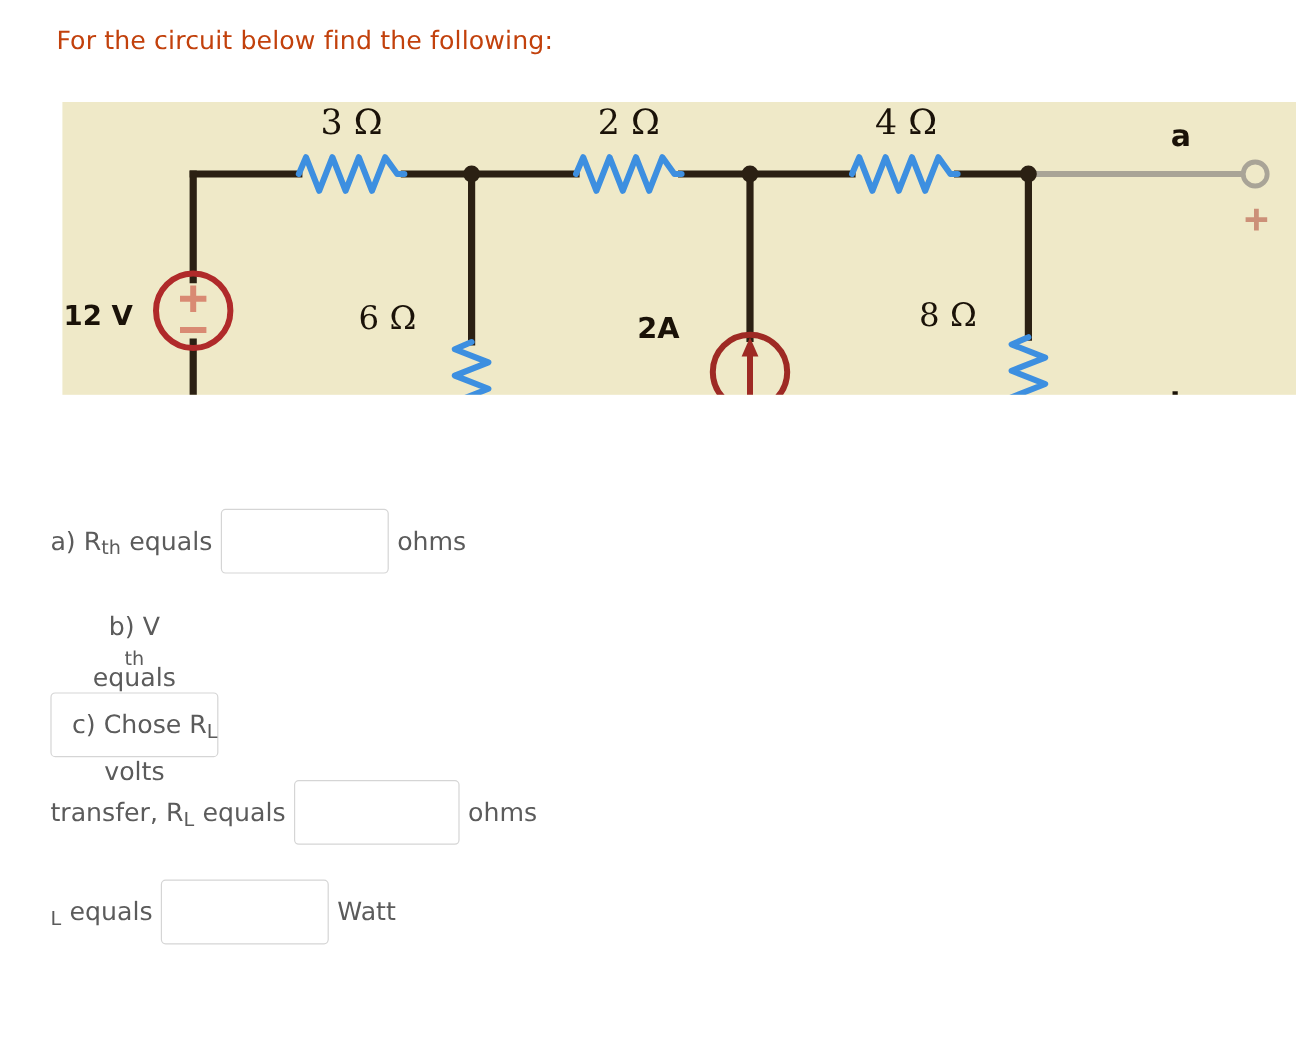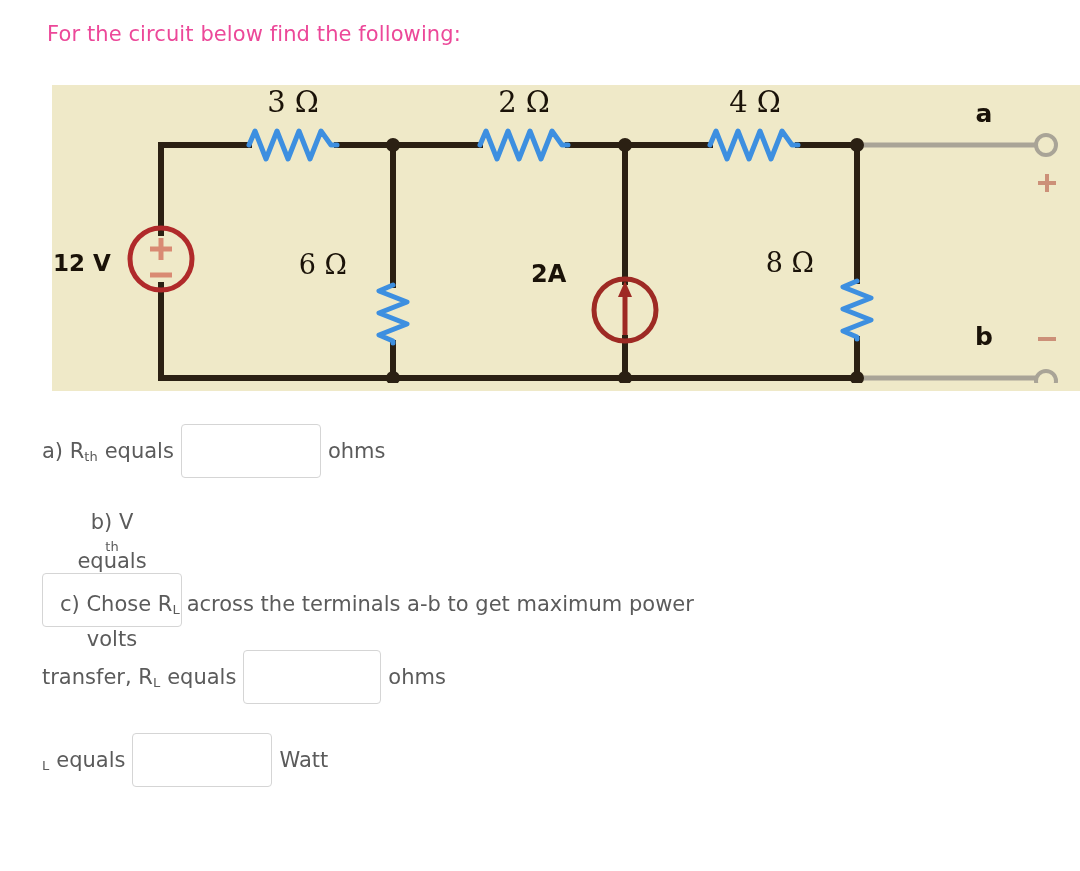--- a/index.html
+++ b/index.html
@@ -15,49 +15,49 @@
     position: relative;
     overflow: hidden;
   }
 
   
   #prompt {
     position: absolute;
     left: 47px;
     top: 22px;
     font-size: 21px;
-    color: #ec4899;
+    color: #c2410c;
     letter-spacing: .1px;
     white-space: nowrap;
   }
 
   
   #figure {
     position: absolute;
     left: 52px;
     top: 85px;
     width: 1028px;
-    height: 306px;
+    height: 244px;
     background: #efe9c8;
     overflow: hidden;
   }
   #figure svg { display: block; }
 
   
   .qline {
     position: absolute;
     font-size: 21px;
     color: #5b5b5b;
     white-space: nowrap;
     display: flex;
     align-items: center;
   }
   .qtext { display: inline-block; }
   .sub {
-    font-size: 13px;
+    font-size: 16px;
     vertical-align: sub;
     position: relative;
     top: 5px;
     left: 0px;
   }
   .ansbox {
     display: inline-block;
     background: #ffffff;
     border: 1px solid #d5d5d5;
     border-radius: 4px;
@@ -198,21 +198,20 @@
   <span class="gap"></span>
   <input class="ansbox" type="text" placeholder="" style="">
   <span class="gap"></span>
   <span class="qtext">volts</span>
 </div>
 
 <div class="qline" id="qc1">
   <span class="qtext">c) Chose R</span>
     <span class="sub">L</span>
   <span class="gap"></span>
-  <span class="qtext">across the terminals a-b to get maximum power</span>
 </div>
 
 <div class="qline" id="qc2">
   <span class="qtext">transfer, R</span>
     <span class="sub">L</span>
   <span class="gap"></span>
   <span class="qtext">equals</span>
   <span class="gap"></span>
   <input class="ansbox" type="text" placeholder="" style="">
   <span class="gap"></span>

